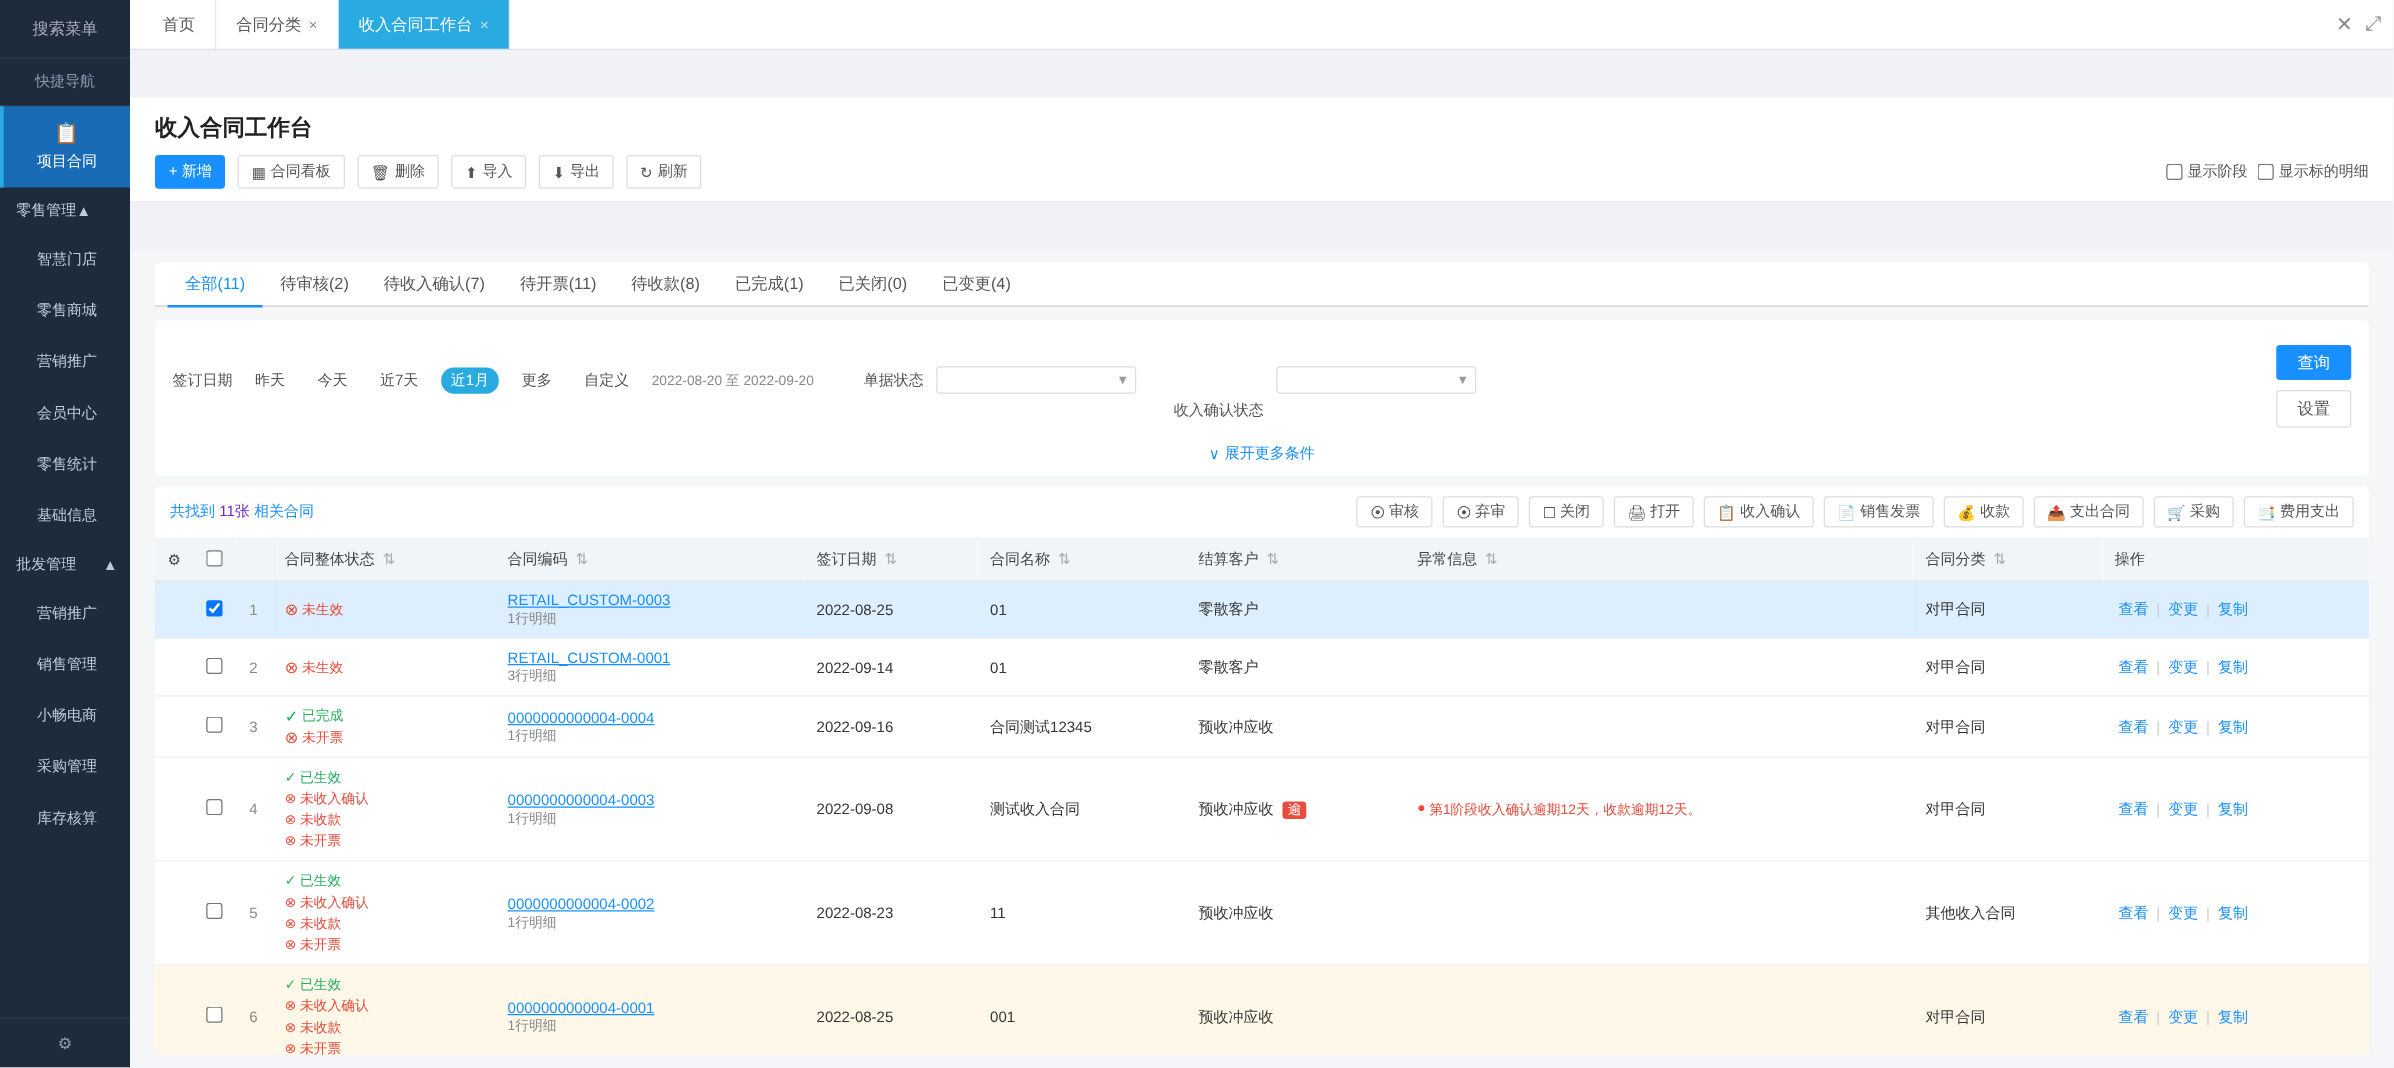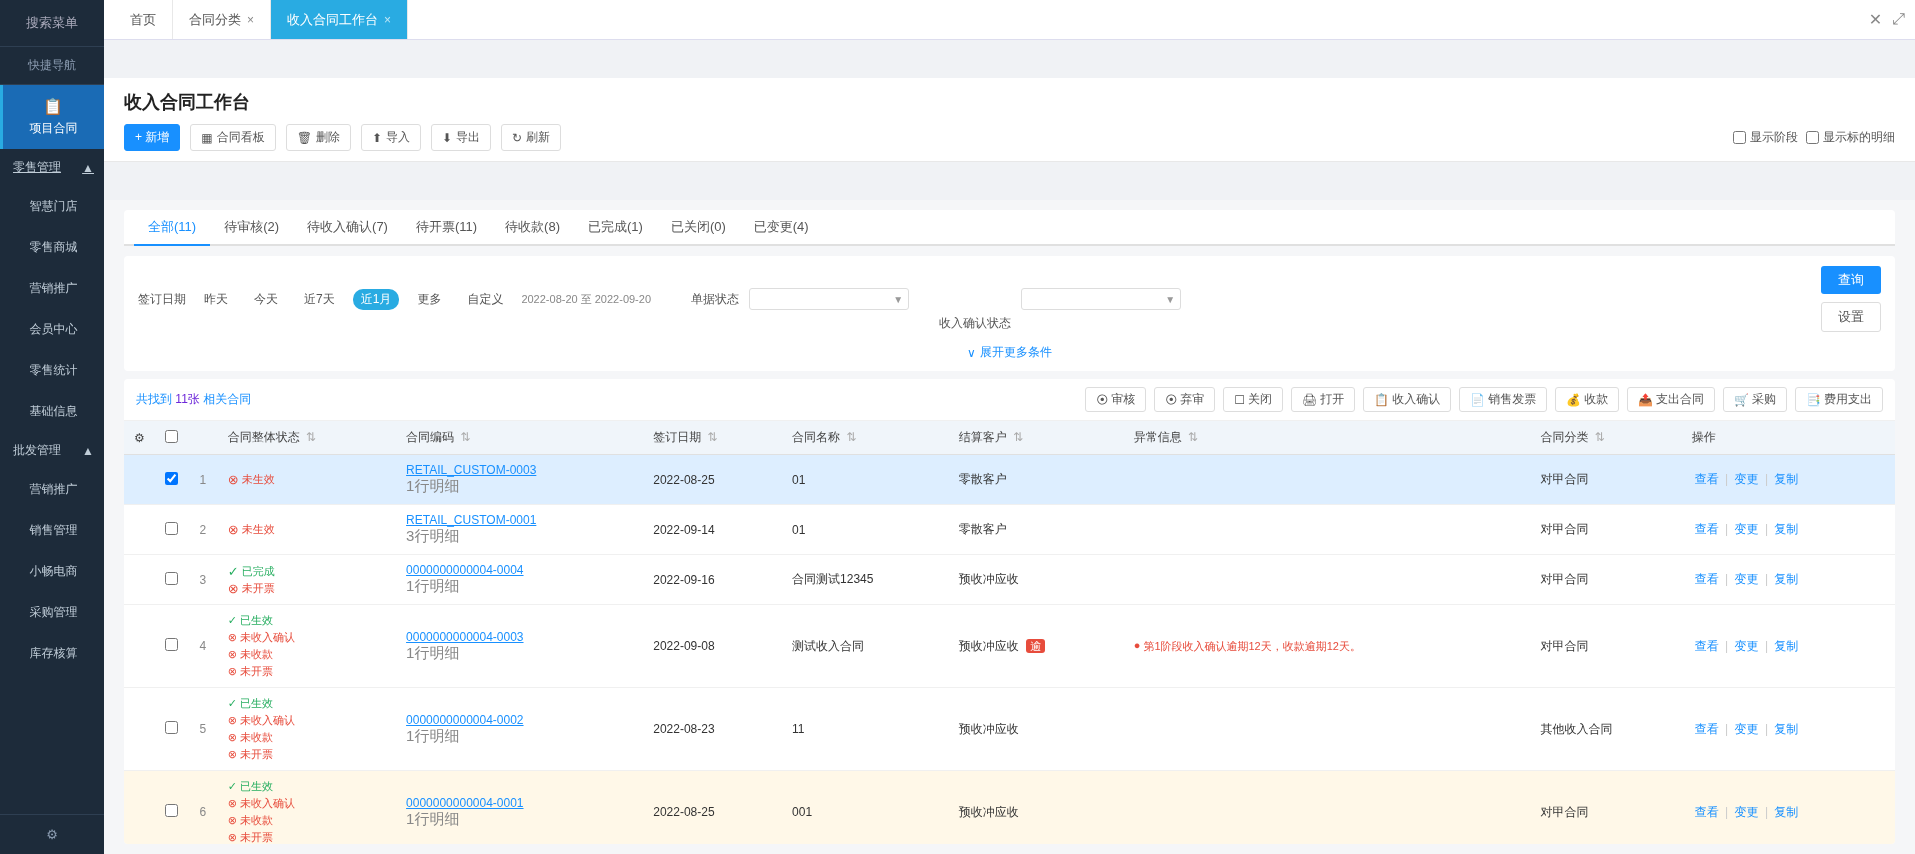--- a/index.html
+++ b/index.html
@@ -45,21 +45,21 @@
     .filter-area { background: #fff; padding: 10px 14px; border-radius: 4px; margin-bottom: 8px; flex-shrink: 0; }
     .filter-row { display: flex; align-items: center; gap: 10px; flex-wrap: wrap; }
     .filter-label { font-size: 12px; color: #555; white-space: nowrap; }
     .date-btn { padding: 2px 8px; font-size: 12px; color: #555; cursor: pointer; border-radius: 3px; }
     .date-btn.active { background: #29abe2; color: #fff; border-radius: 10px; }
     .date-range { font-size: 11px; color: #888; }
     .filter-select { border: 1px solid #ddd; border-radius: 3px; padding: 3px 20px 3px 8px; font-size: 12px; color: #555; min-width: 160px; cursor: pointer; background: #fff; appearance: none; }
     .select-wrapper { position: relative; display: inline-flex; align-items: center; }
     .select-arrow { position: absolute; right: 6px; color: #999; font-size: 10px; pointer-events: none; }
     .expand-more { display: flex; align-items: center; gap: 4px; font-size: 12px; color: #1890ff; cursor: pointer; margin: 6px auto 0 auto; }
-    .query-btn { background: #1890ff; color: #fff; border: none; border-radius: 3px; padding: 5px 15px; font-size: 13px; cursor: pointer; }
+    .query-btn { background: #1890ff; color: #fff; border: none; border-radius: 3px; padding: 5px 15px; font-size: 13px; cursor: pointer; margin-top: 10px; }
     .set-btn { background: #fff; color: #555; border: 1px solid #ddd; border-radius: 3px; padding: 5px 16px; font-size: 13px; cursor: pointer; margin-top: 4px; }
 
     
     .table-area { background: #fff; border-radius: 4px; flex: 1; display: flex; flex-direction: column; overflow: hidden; }
     .table-action-bar { display: flex; align-items: center; padding: 8px 12px; border-bottom: 1px solid #f0f0f0; gap: 10px; flex-wrap: wrap; flex-shrink: 0; }
     .count-text { font-size: 12px; color: #555; }
     .count-text span { color: #1890ff; }
     .action-btns { margin-left: auto; display: flex; gap: 8px; }
     .act-btn { display: flex; align-items: center; gap: 3px; padding: 3px 10px; font-size: 12px; color: #555; cursor: pointer; border: 1px solid #ddd; border-radius: 3px; background: #fff; }
 
@@ -68,21 +68,21 @@
     table { width: 100%; border-collapse: collapse; font-size: 12px; }
     thead th { background: #f0f5fa; padding: 8px 10px; text-align: left; font-weight: 500; color: #444; border-bottom: 1px solid #e0e0e0; white-space: nowrap; position: sticky; top: 0; z-index: 1; }
     thead th .sort-icon { color: #aaa; margin-left: 3px; }
     tbody tr { border-bottom: 1px solid #f0f0f0; }
     tbody tr.selected { background: #ddeeff; }
     tbody td { padding: 8px 10px; vertical-align: middle; }
     .status-badge { display: inline-flex; align-items: center; gap: 3px; font-size: 11px; }
     .status-red { color: #e74c3c; }
     .status-green { color: #27ae60; }
     .link-text { color: #1890ff; cursor: pointer; text-decoration: underline; font-size: 12px; }
-    .sub-text { font-size: 15px; color: #888; }
+    .sub-text { font-size: 11px; color: #888; }
     .op-btn { color: #1890ff; cursor: pointer; font-size: 12px; padding: 0 3px; }
     .op-divider { color: #ccc; }
     .warn-text { color: #e74c3c; font-size: 11px; display: flex; align-items: flex-start; gap: 3px; }
     .col-settings { width: 24px; text-align: center; }
     .tfoot-row td { background: #fffbe6; font-weight: 500; padding: 6px 10px; }
 
     
     .pagination { display: flex; align-items: center; justify-content: flex-end; padding: 8px 14px; border-top: 1px solid #f0f0f0; gap: 8px; flex-shrink: 0; font-size: 12px; color: #555; }
     .page-size-select { border: 1px solid #ddd; border-radius: 3px; padding: 2px 6px; font-size: 12px; }
     .page-btn { padding: 3px 8px; border: 1px solid #ddd; border-radius: 3px; cursor: pointer; background: #fff; color: #555; }
@@ -99,21 +99,21 @@
 <body>
 
 <div class="sidebar">
   <div class="sidebar-search">搜索菜单</div>
   <div class="sidebar-nav">快捷导航</div>
 
   <div class="sidebar-item active">
     <span class="icon">📋</span>
     <span>项目合同</span>
   </div>
-  <div class="sidebar-item" style="flex-direction:row;justify-content:space-between;padding:10px 10px;text-decoration:underline;">
+  <div class="sidebar-item" style="flex-direction:row;padding:10px 10px;">
     <span>零售管理</span>
     <span>▲</span>
   </div>
   <div class="sidebar-item">
     <span>智慧门店</span>
   </div>
   <div class="sidebar-item">
     <span>零售商城</span>
   </div>
   <div class="sidebar-item">

